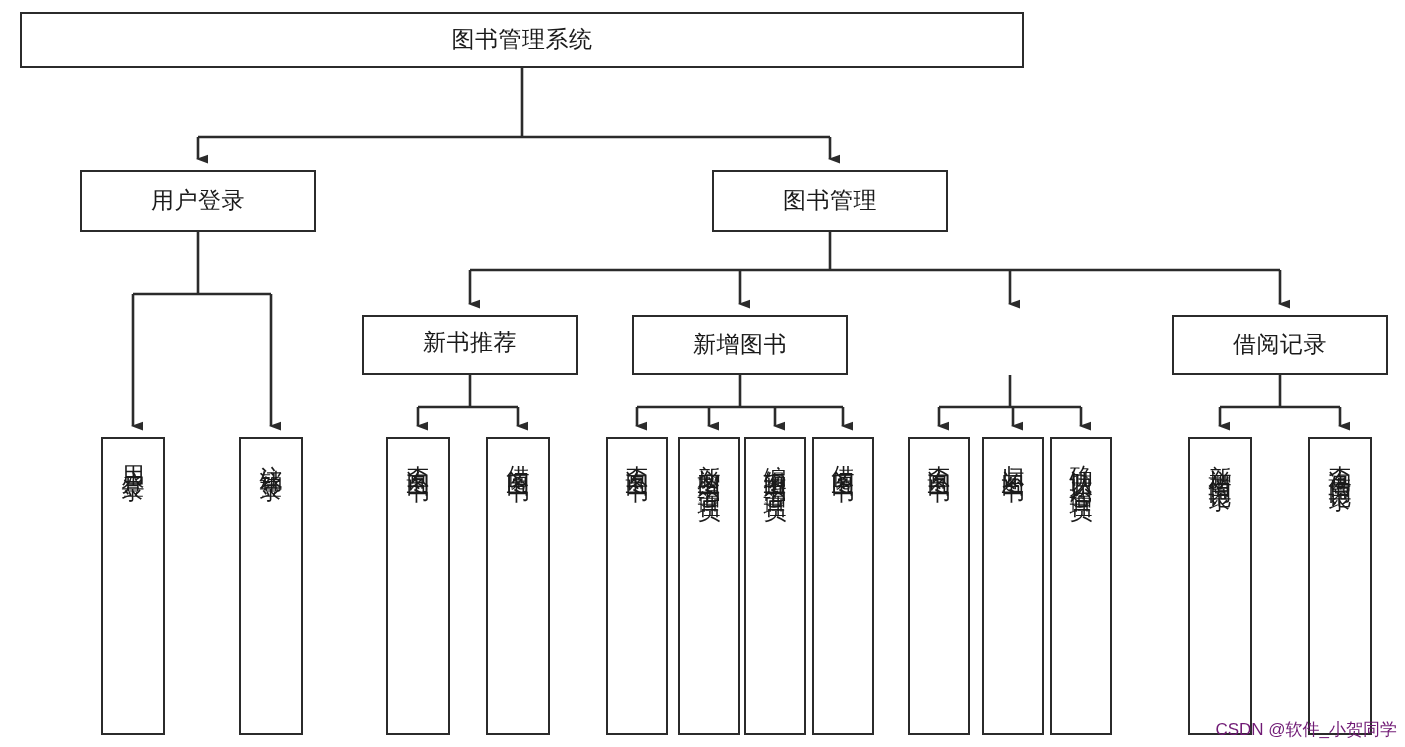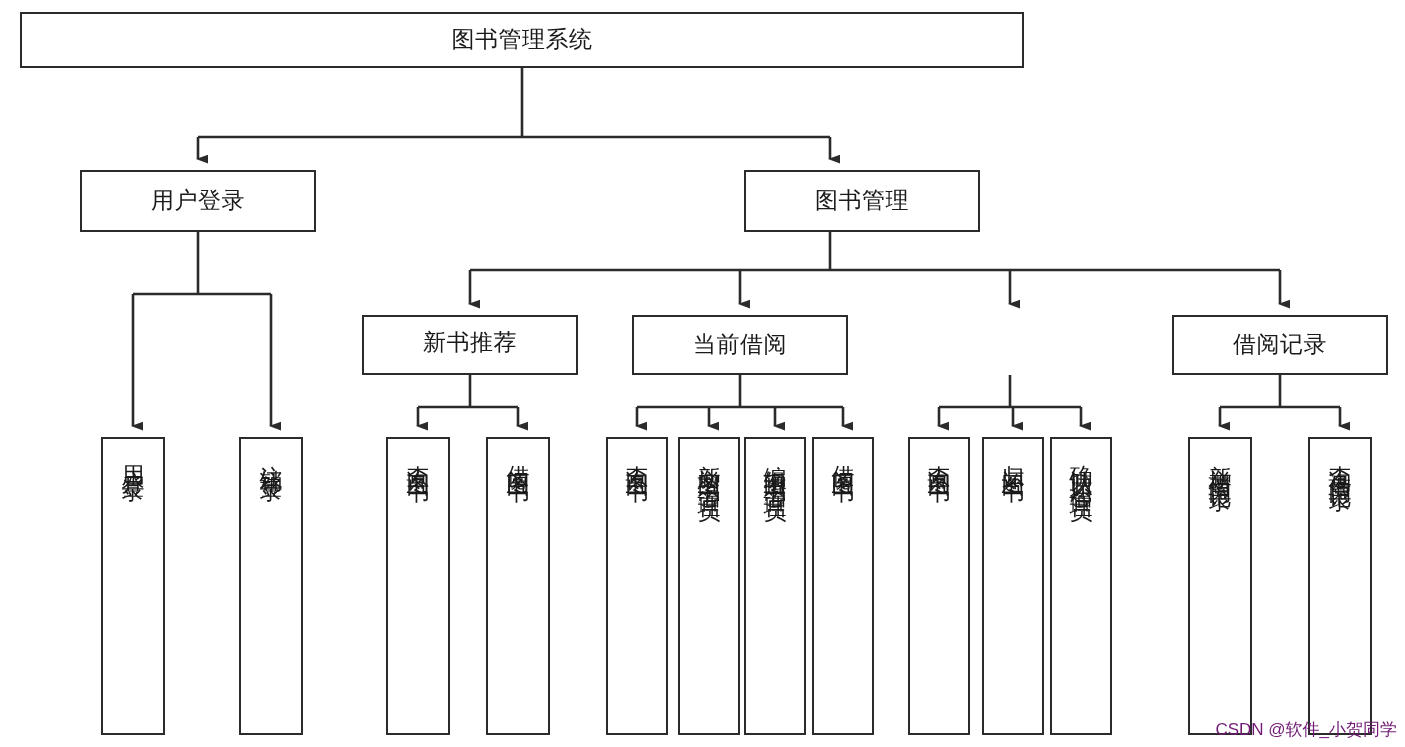--- a/index.html
+++ b/index.html
@@ -131,29 +131,29 @@
     </g>
   </svg>
 
   <div class="node root horiz" style="left: 20px; top: 12px; width: 1004px; height: 56px;">
     <span class="node-label">图书管理系统</span>
   </div>
 
   <div class="node horiz" style="left: 80px; top: 170px; width: 236px; height: 62px;">
     <span class="node-label">用户登录</span>
   </div>
-  <div class="node horiz" style="left: 744px; top: 170px; width: 236px; height: 62px; align-items: center;">
+  <div class="node horiz" style="left: 712px; top: 170px; width: 236px; height: 62px; align-items: center;">
     <span class="node-label">图书管理</span>
   </div>
 
   <div class="node horiz" style="left: 362px; top: 315px; width: 216px; height: 60px; font-family: Liberation Mono, monospace;">
     <span class="node-label">新书推荐</span>
   </div>
   <div class="node horiz" style="left: 632px; top: 315px; width: 216px; height: 60px;">
-    <span class="node-label">当前借阅</span>
+    <span class="node-label">新增图书</span>
   </div>
   <div class="node horiz" style="left: 1172px; top: 315px; width: 216px; height: 60px;">
     <span class="node-label">借阅记录</span>
   </div>
 
   <div class="node vert" style="left: 101px; top: 437px; width: 64px; height: 298px;">
     <span class="node-label">用户登录</span>
   </div>
   <div class="node vert" style="left: 239px; top: 437px; width: 64px; height: 298px;">
     <span class="node-label">注销登录</span>

